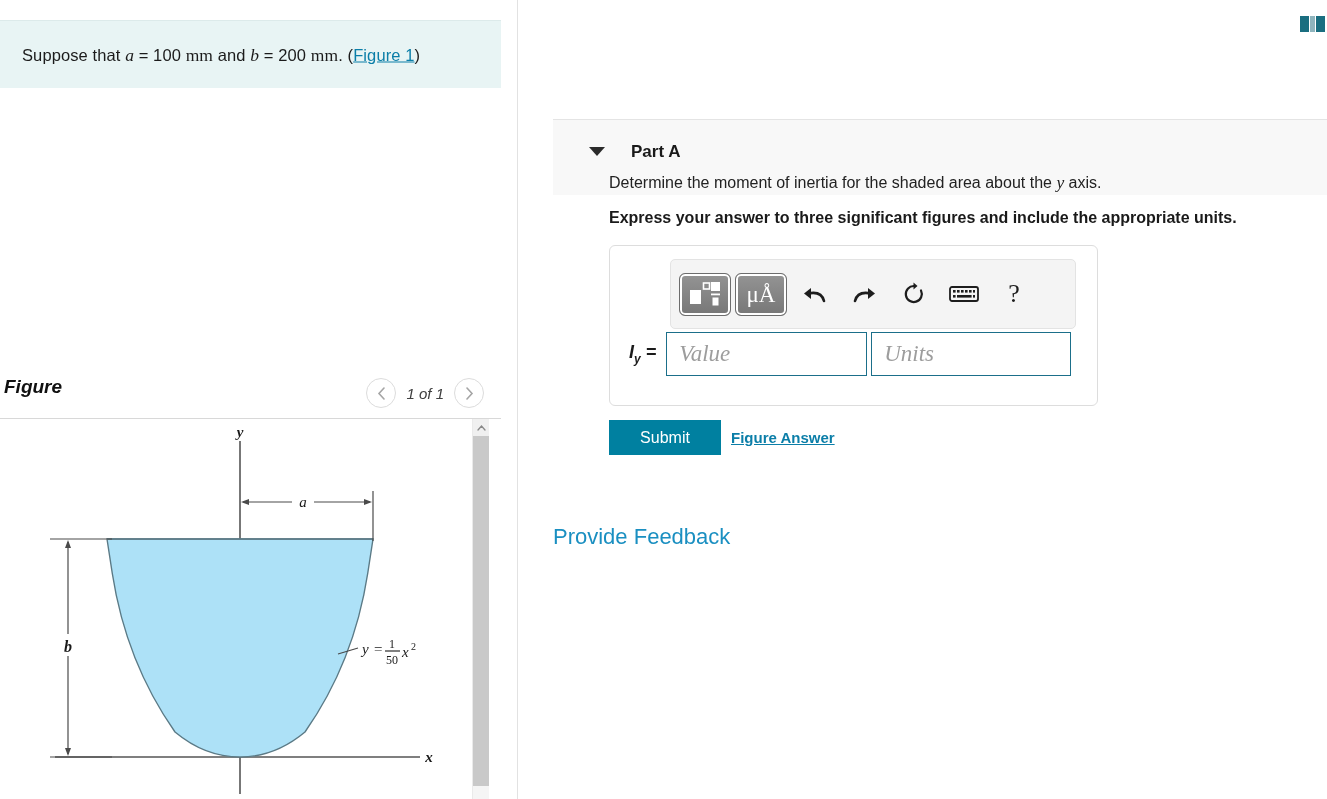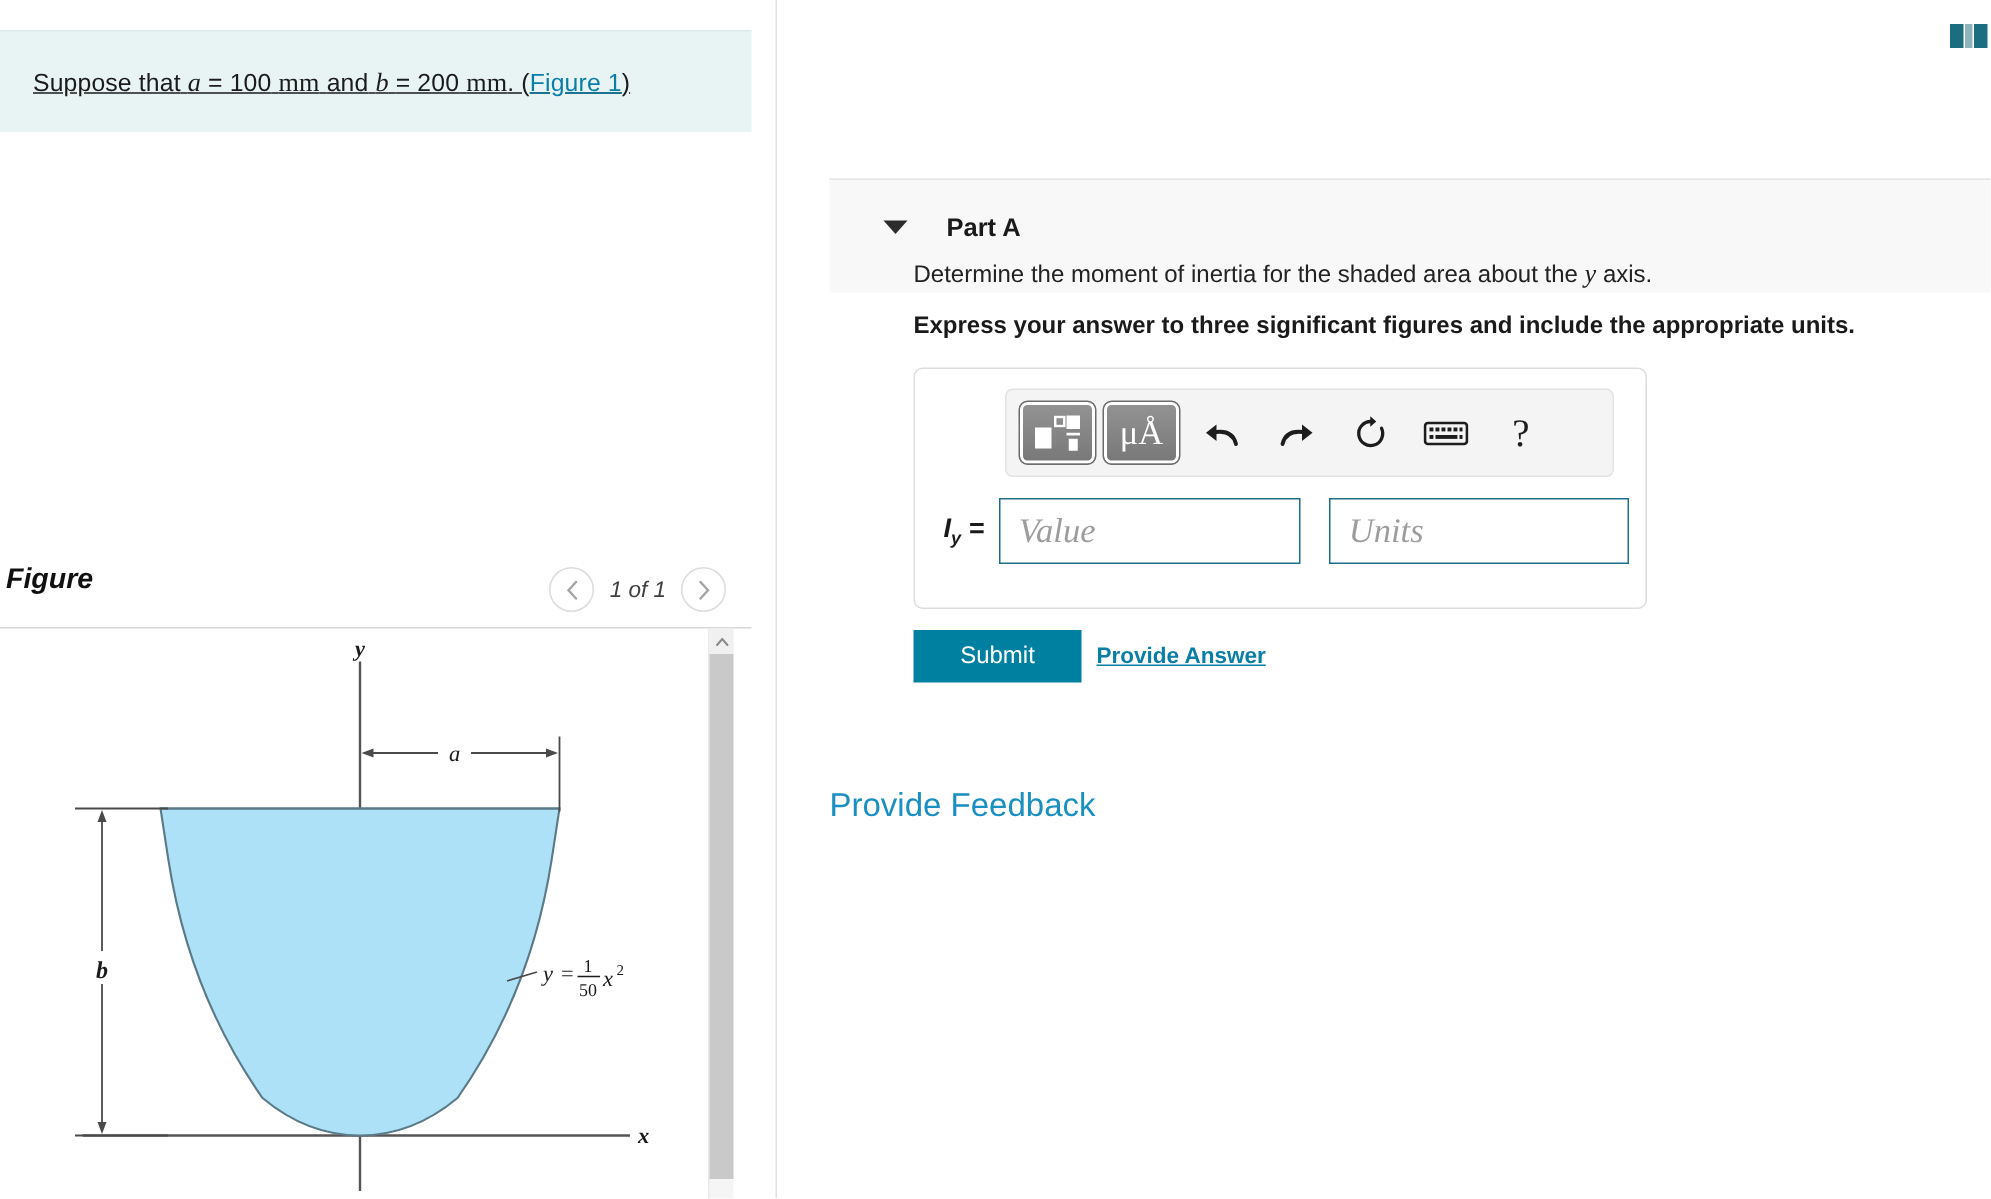--- a/index.html
+++ b/index.html
@@ -42,21 +42,20 @@
     border-top: 1px solid #dceaea;
   }
   #problem-statement .ps-text {
     position: absolute;
     left: 22px; top: 50%;
     transform: translateY(-50%);
     font-size: 16.5px;
     color: #1b1b1b;
     white-space: nowrap;
     letter-spacing: 0.1px;
-    text-decoration: underline;
   }
   .mathvar {
     font-family: "Liberation Serif", serif;
     font-style: italic;
     font-size: 17.5px;
   }
   .mathrm {
     font-family: "Liberation Serif", serif;
     font-style: normal;
     font-size: 17.5px;
@@ -212,21 +211,21 @@
     height: 161px;
     border: 1px solid #dddddd;
     border-radius: 6px;
     background: #ffffff;
     box-sizing: border-box;
   }
   #answer-toolbar {
     position: absolute;
     left: 60px; top: 13px;
     width: 406px;
-    height: 59px;
+    height: 70px;
     background: #f4f4f4;
     border: 1px solid #e3e3e3;
     border-radius: 5px;
     box-sizing: border-box;
     display: flex;
     align-items: center;
     padding-left: 8px;
     gap: 4px;
   }
   .tool-btn-grey {
@@ -286,21 +285,21 @@
     background: #ffffff;
     box-sizing: border-box;
     font-family: "Liberation Serif", serif;
     font-style: italic;
     font-size: 23px;
     color: #9d9d9d;
     padding: 16px 12px;
     outline: none;
   }
   #value-input { width: 201px; }
-  #units-input { width: 200px; margin-left: 19px; }
+  #units-input { width: 200px; margin-left: 4px; }
   .answer-input::placeholder {
     color: #9d9d9d;
     font-style: italic;
     opacity: 1;
   }
 
   #submit-button {
     position: absolute;
     left: 91px; top: 420px;
     width: 112px; height: 35px;
@@ -496,15 +495,15 @@
     </div>
 
     <div id="answer-row">
       <div id="answer-label"><span>I</span><sub>y</sub><span> =</span></div>
       <input id="value-input" class="answer-input" type="text" placeholder="Value" style="">
       <input id="units-input" class="answer-input" type="text" placeholder="Units" style="">
     </div>
   </div>
 
   <button id="submit-button">Submit</button>
-  <div id="request-answer-link">Provide Answer</div>
+  <div id="request-answer-link">Figure Answer</div>
   <div id="provide-feedback-link">Provide Feedback</div>
 </div>
 
 </body></html>

